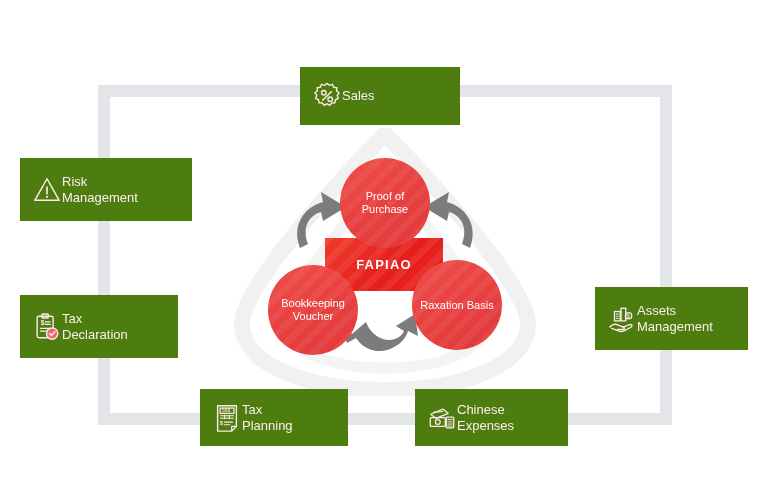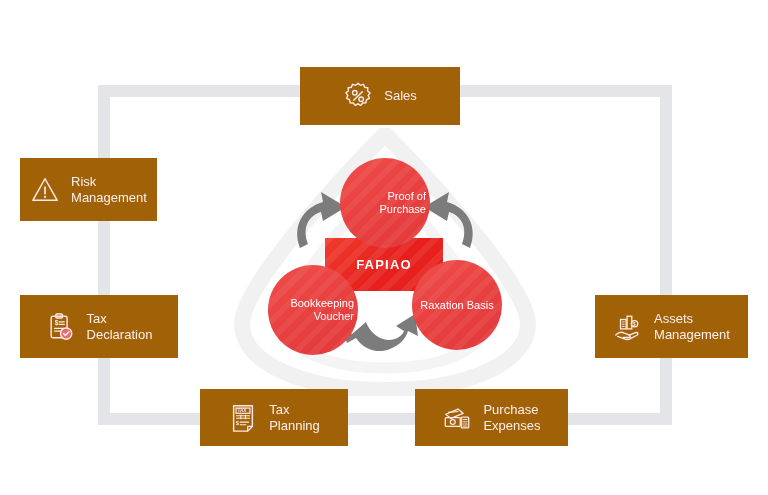--- a/index.html
+++ b/index.html
@@ -71,56 +71,54 @@
     width:90px; height:90px;
     border-radius:50%;
     background:
       repeating-linear-gradient(135deg,
         rgba(255,255,255,0.06) 0px,
         rgba(255,255,255,0.06) 6px,
         rgba(255,255,255,0) 6px,
         rgba(255,255,255,0) 13px),
       linear-gradient(150deg,#ee4e4b 0%,#e8403f 50%,#e23a3c 100%);
     display:flex; align-items:center; justify-content:center;
-    text-align:right;
+    text-align:center;
     color:#ffffff;
     font-size:11px;
     line-height:13px;
     z-index:7;
   }
   .circle .lbl { display:block; padding:0 4px; }
   .c-proof { left:340px; top:158px; }
   .c-book  { left:268px; top:265px; }
   .c-tax   { left:412px; top:260px; }
 
   
   .box {
     position:absolute;
-    background:#a16207;
+    background:#4d7c0f;
     display:flex;
     align-items:center;
-    gap:11px;
     padding:0 12px;
     z-index:9;
-    justify-content:center;
   }
   .box .ico { flex:0 0 auto; width:30px; height:30px; display:block; }
   .box .txt {
     color:#fdeeee;
     font-size:13px;
     line-height:15.5px;
     font-weight:400;
     white-space:pre-line;
   }
 
   .b-sales      { left:300px; top:67px;  width:160px; height:58px; }
-  .b-risk       { left:20px;  top:158px; width:137px; height:63px; }
+  .b-risk       { left:20px;  top:158px; width:172px; height:63px; }
   .b-taxdec     { left:20px;  top:295px; width:158px; height:63px; }
   .b-procure    { left:595px; top:158px; width:153px; height:58px; }
-  .b-assets     { left:595px; top:295px; width:153px; height:63px; }
+  .b-assets     { left:595px; top:287px; width:153px; height:63px; }
   .b-taxplan    { left:200px; top:389px; width:148px; height:57px; }
   .b-running    { left:415px; top:389px; width:153px; height:57px; }
 
   
   .credit {
     position:absolute;
     right:14px; bottom:17px;
     font-family:"Liberation Serif", serif;
     font-style:italic;
     font-size:12.5px;
@@ -250,18 +248,18 @@
       <path d="M4 12 L17 6.5 L22.5 11 L9.5 16.5 Z" fill="none" stroke="#fde9e9" stroke-width="1.4" stroke-linejoin="round"></path>
       <path d="M6.5 10 L17.5 9" fill="none" stroke="#fde9e9" stroke-width="1.1"></path>
       <rect x="3.5" y="15.5" width="16" height="9.5" rx="1" fill="none" stroke="#fde9e9" stroke-width="1.4"></rect>
       <circle cx="11.5" cy="20.3" r="2.6" fill="none" stroke="#fde9e9" stroke-width="1.3"></circle>
       <rect x="20.5" y="15" width="8" height="11.5" rx="1" fill="none" stroke="#fde9e9" stroke-width="1.4"></rect>
       <line x1="21.8" y1="17.6" x2="27.2" y2="17.6" stroke="#fde9e9" stroke-width="1"></line>
       <line x1="21.8" y1="20" x2="27.2" y2="20" stroke="#fde9e9" stroke-width="1"></line>
       <line x1="21.8" y1="22.4" x2="27.2" y2="22.4" stroke="#fde9e9" stroke-width="1"></line>
       <line x1="21.8" y1="24.6" x2="27.2" y2="24.6" stroke="#fde9e9" stroke-width="1"></line>
     </svg>
-    <span class="txt">Purchase
+    <span class="txt">Chinese
 Expenses</span>
   </div>
 
 
 </div>
 
 </body></html>

